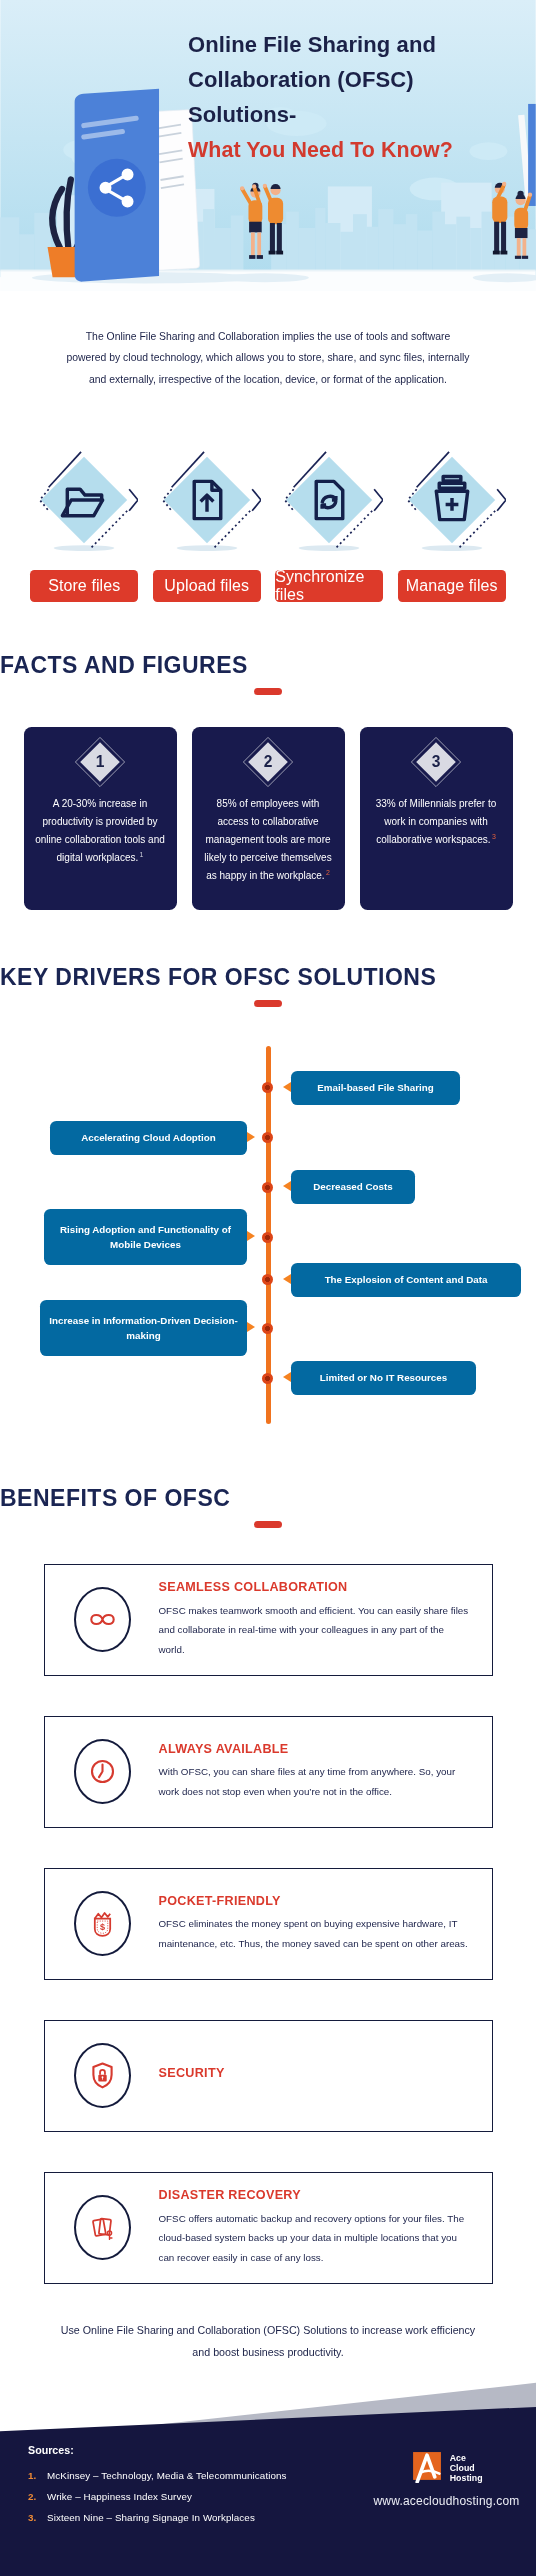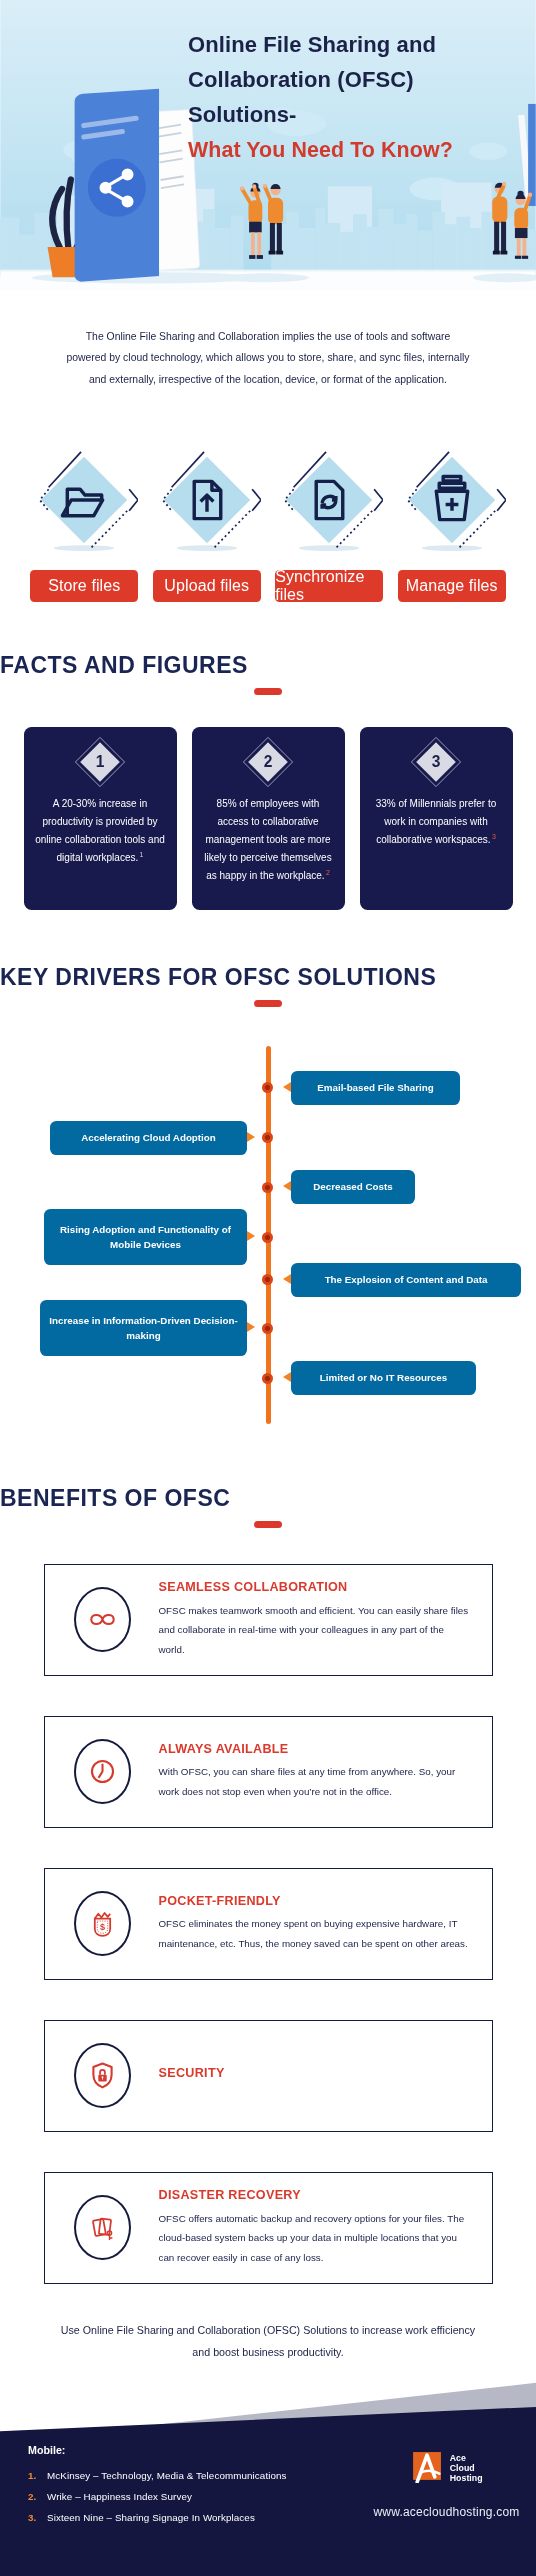--- a/index.html
+++ b/index.html
@@ -76,21 +76,21 @@
   .band-navy{position:absolute;left:-38px;top:60px;width:669px;height:173px;background:#15163f;
              transform:rotate(-2.6deg);transform-origin:0 0;}
   .footer-content{position:absolute;left:0;top:0;width:536px;height:216px;z-index:3;}
   .sources{position:absolute;left:28px;top:71px;}
   .sources-label{font-size:10.7px;font-weight:bold;color:#fff;margin-bottom:14px;}
   .source-item{display:flex;margin-bottom:10px;font-size:9.8px;color:#fff;letter-spacing:0.1px;}
   .source-num{color:#ef8b35;font-weight:bold;width:19px;flex:0 0 19px;}
   .brand{position:absolute;right:14px;top:77px;width:151px;text-align:center;}
   .brand-row{display:flex;align-items:flex-end;justify-content:center;gap:6.3px;}
   .brand-lines{text-align:left;color:#fff;font-weight:bold;font-size:8.8px;line-height:1.15;}
-  .brand-url{margin-top:22px;font-size:12px;color:#eceef5;letter-spacing:0.2px;}
+  .brand-url{margin-top:11px;font-size:12px;color:#eceef5;letter-spacing:0.2px;}
 </style>
 </head>
 <body>
 
 <div class="page">
 
   <header class="hero">
     <svg class="hero-art" width="536" height="291" viewBox="0 0 850 462" aria-hidden="true">
       <defs>
         <linearGradient id="sky" x1="0" y1="0" x2="0" y2="1">
@@ -464,21 +464,21 @@
 
   <section class="closing">
     <p>Use Online File Sharing and Collaboration (OFSC) Solutions to increase work efficiency and boost business productivity.</p>
   </section>
 
   <footer class="footer">
     <div class="band-gray"></div>
     <div class="band-navy"></div>
     <div class="footer-content">
       <div class="sources">
-        <div class="sources-label">Mobile:</div>
+        <div class="sources-label">Sources:</div>
         <div class="source-item">
           <span class="source-num">1.</span>
           <span>McKinsey – Technology, Media &amp; Telecommunications</span>
         </div>
         <div class="source-item">
           <span class="source-num">2.</span>
           <span>Wrike – Happiness Index Survey</span>
         </div>
         <div class="source-item">
           <span class="source-num">3.</span>

